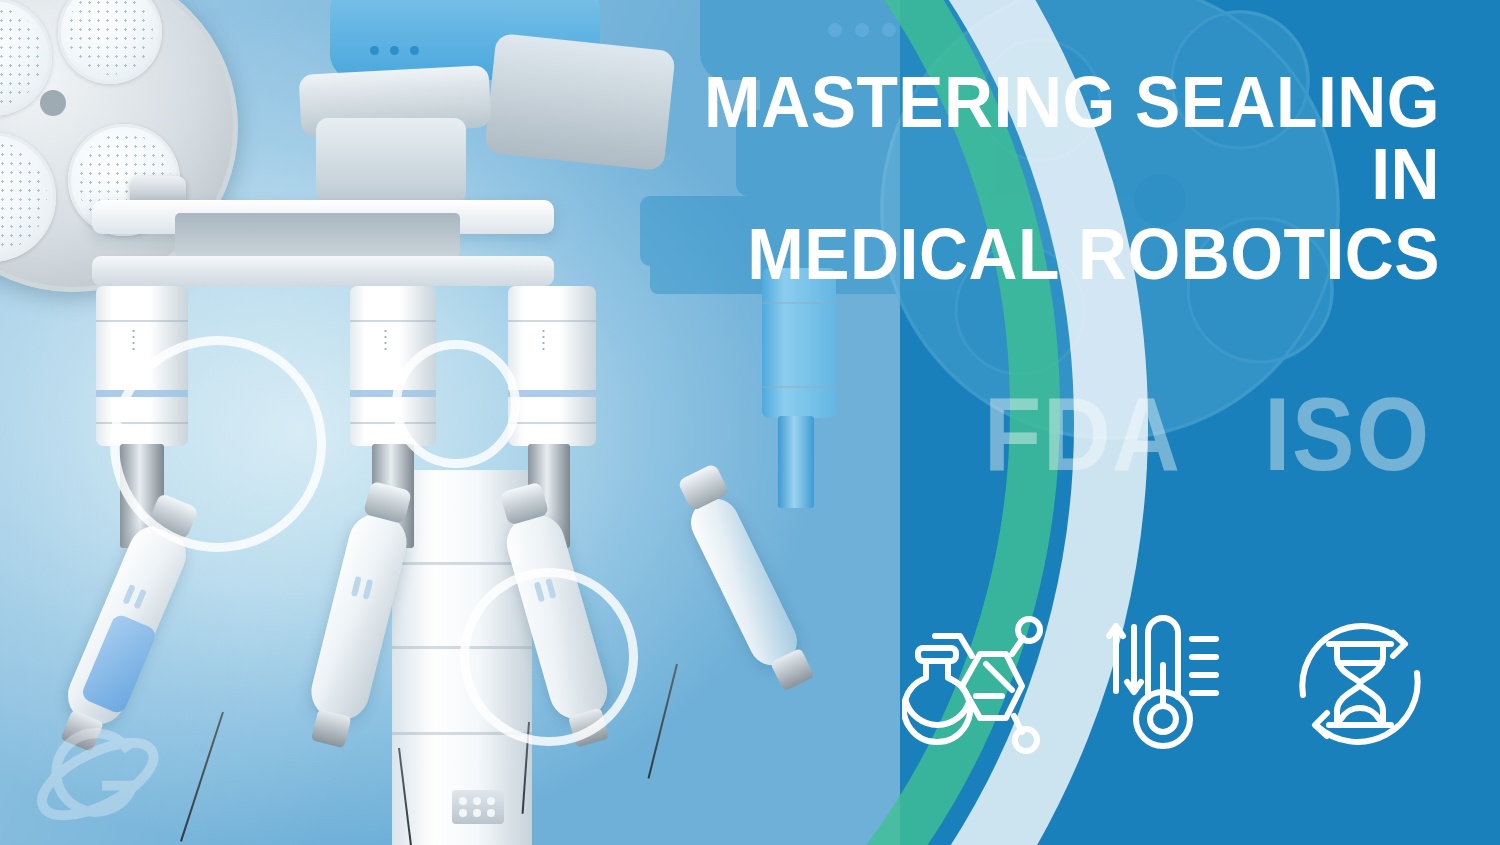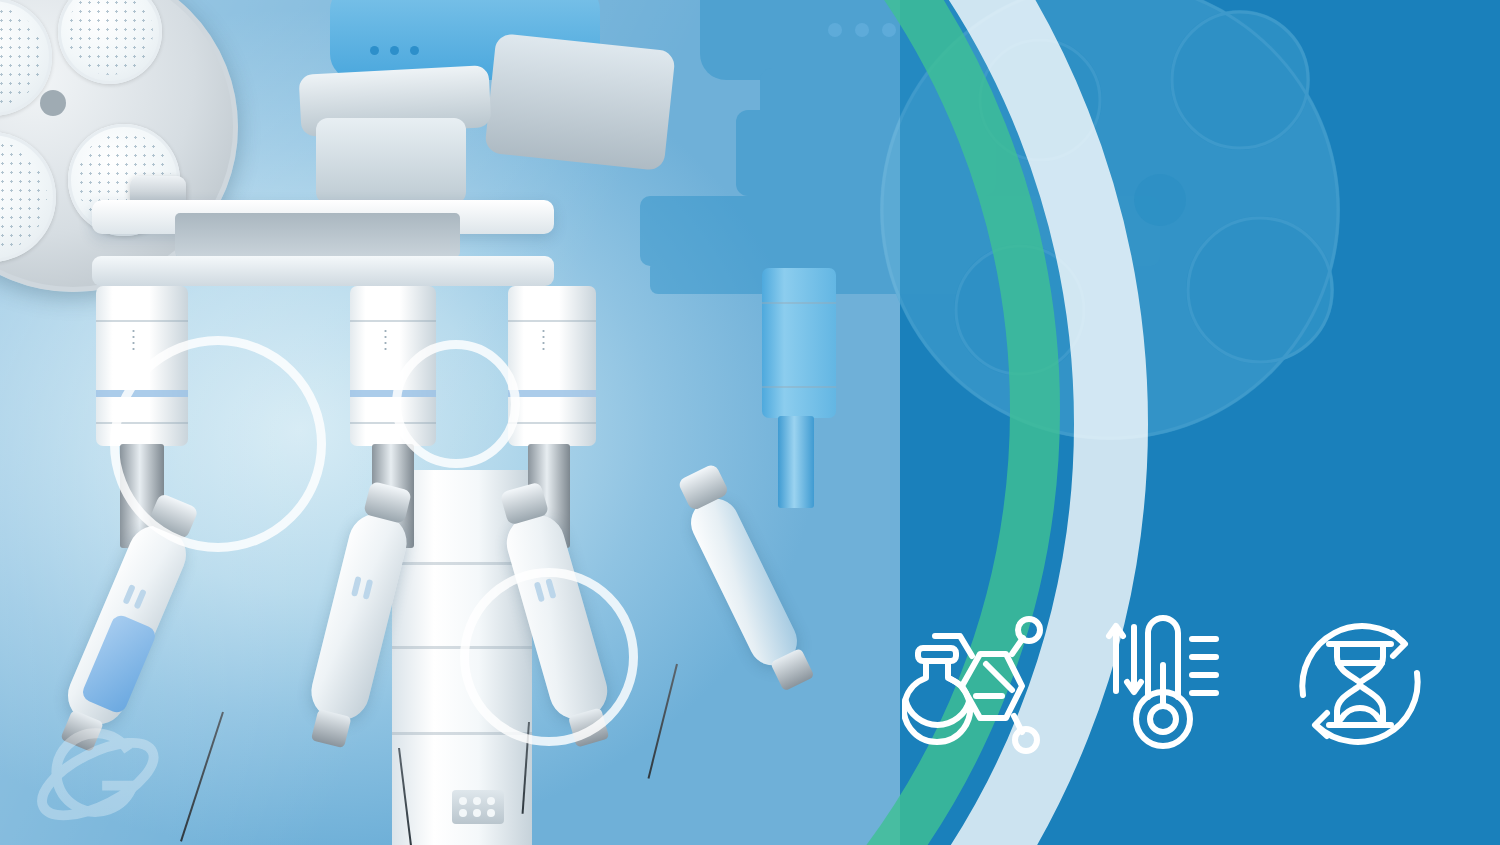--- a/index.html
+++ b/index.html
@@ -338,21 +338,28 @@
     <div class="arc-green"></div>
   </div>
 
   <svg class="watermark" viewBox="0 0 120 110">
     <g fill="none" stroke="#ffffff" stroke-width="9">
       <path d="M86 30 A36 36 0 1 0 90 62 L62 62"></path>
       <ellipse cx="58" cy="56" rx="56" ry="24" transform="rotate(-27 58 56)"></ellipse>
     </g>
   </svg>
 
-
+  <div class="headline">
+    <span class="l1">MASTERING SEALING IN</span>
+    <span class="l2">MEDICAL ROBOTICS</span>
+  </div>
+
+  <div class="standards">
+    <span>FDA</span><span class="gap"></span><span>ISO</span>
+  </div>
 
   <div class="icon-row">
 
     <div class="icon-cell">
       <svg width="156" height="152" viewBox="0 0 156 152">
         <g fill="none" stroke="#ffffff" stroke-width="6" stroke-linecap="round" stroke-linejoin="round">
 
           <rect x="16" y="40" width="38" height="13" rx="5"></rect>
           <path d="M24 53 v17 a33 33 0 1 0 22 0 V53"></path>
           <path d="M3.5 92 a33 33 0 0 0 64 0"></path>

